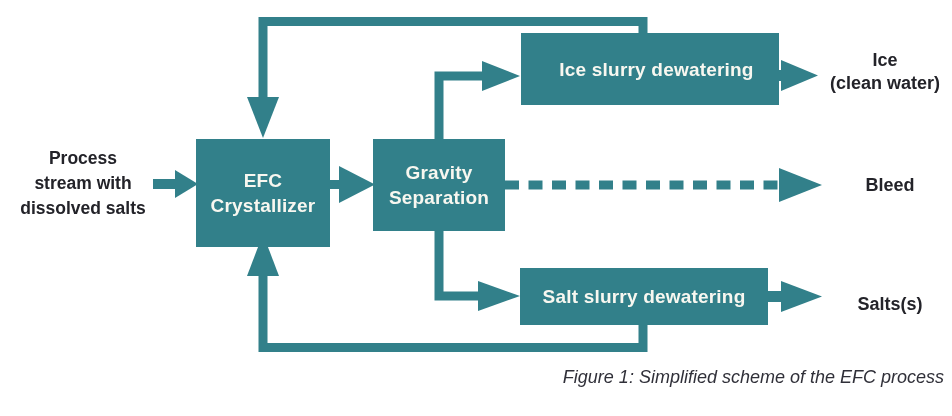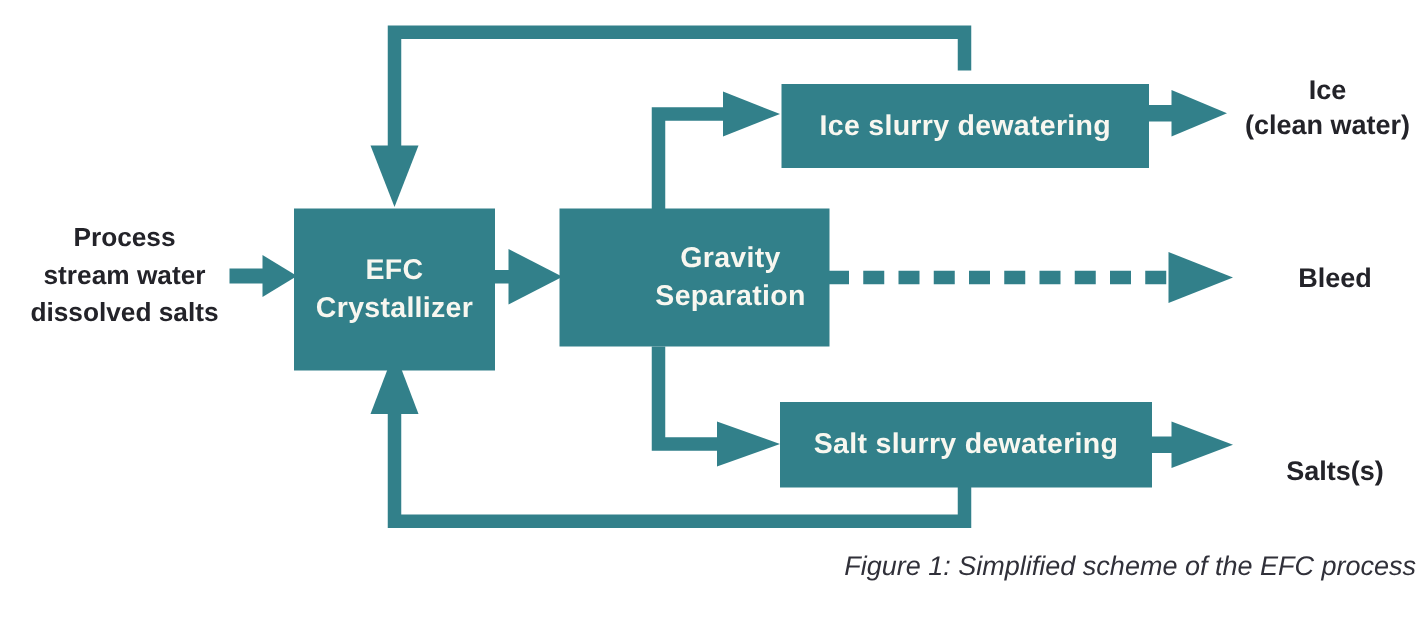--- a/index.html
+++ b/index.html
@@ -38,36 +38,36 @@
     display: flex;
     flex-direction: column;
     align-items: center;
     justify-content: center;
     text-align: center;
     font-size: 19px;
     line-height: 25px;
     letter-spacing: 0.2px;
   }
   .node-efc     { left: 196px; top: 139px; width: 134px; height: 108px; }
-  .node-gravity { left: 373px; top: 139px; width: 132px; height: 92px; padding-left: 48px; }
-  .node-ice     { left: 521px; top:  56px; width: 245px; height: 56px; }
+  .node-gravity { left: 373px; top: 139px; width: 132px; height: 92px; }
+  .node-ice     { left: 521px; top:  33px; width: 245px; height: 72px; padding-left: 13px; }
   .node-salt    { left: 520px; top: 268px; width: 248px; height: 57px; }
   .label {
     position: absolute;
     color: var(--label-text, #232329);
     font-weight: bold;
     font-size: 18px;
     text-align: center;
   }
   .label span { display: block; }
   .feed-label  { left: 2px;   top: 146px; width: 162px; font-size: 17.5px; line-height: 25px; }
   .ice-label   { left: 818px; top: 49px;  width: 134px; line-height: 23px; }
   .ice-label .subtitle { }
   .bleed-label { left: 844px; top: 175px; width: 92px; }
-  .salts-label { left: 834px; top: 304px; width: 112px; text-align: center; }
+  .salts-label { left: 834px; top: 294px; width: 112px; text-align: center; }
   .caption {
     position: absolute;
     right: 8px;
     top: 367px;
     font-style: italic;
     font-weight: normal;
     font-size: 18px;
     color: var(--caption-text, #303039);
     white-space: nowrap;
   }
@@ -120,21 +120,21 @@
     </g>
 
     <g>
       <path class="line" d="M643,324 L643,347.5 L263,347.5 L263,274"></path>
       <polygon class="shape" points="247,276 279,276 263,234"></polygon>
     </g>
   </svg>
 
   <div class="label feed-label">
     <span>Process</span>
-    <span>stream water</span>
+    <span>stream with</span>
     <span>dissolved salts</span>
   </div>
 
   <div class="node node-efc">
     <span>EFC</span>
     <span>Crystallizer</span>
   </div>
 
   <div class="node node-gravity">
     <span>Gravity</span>

